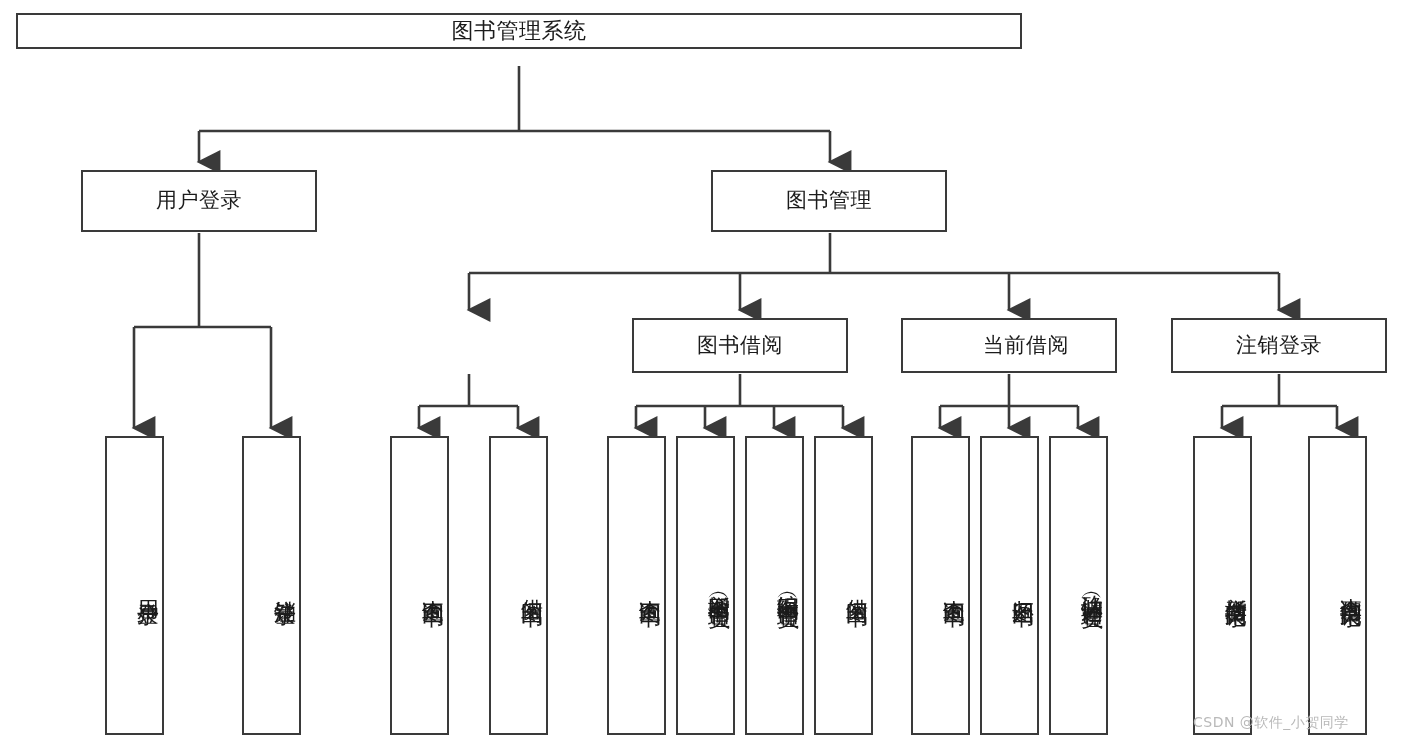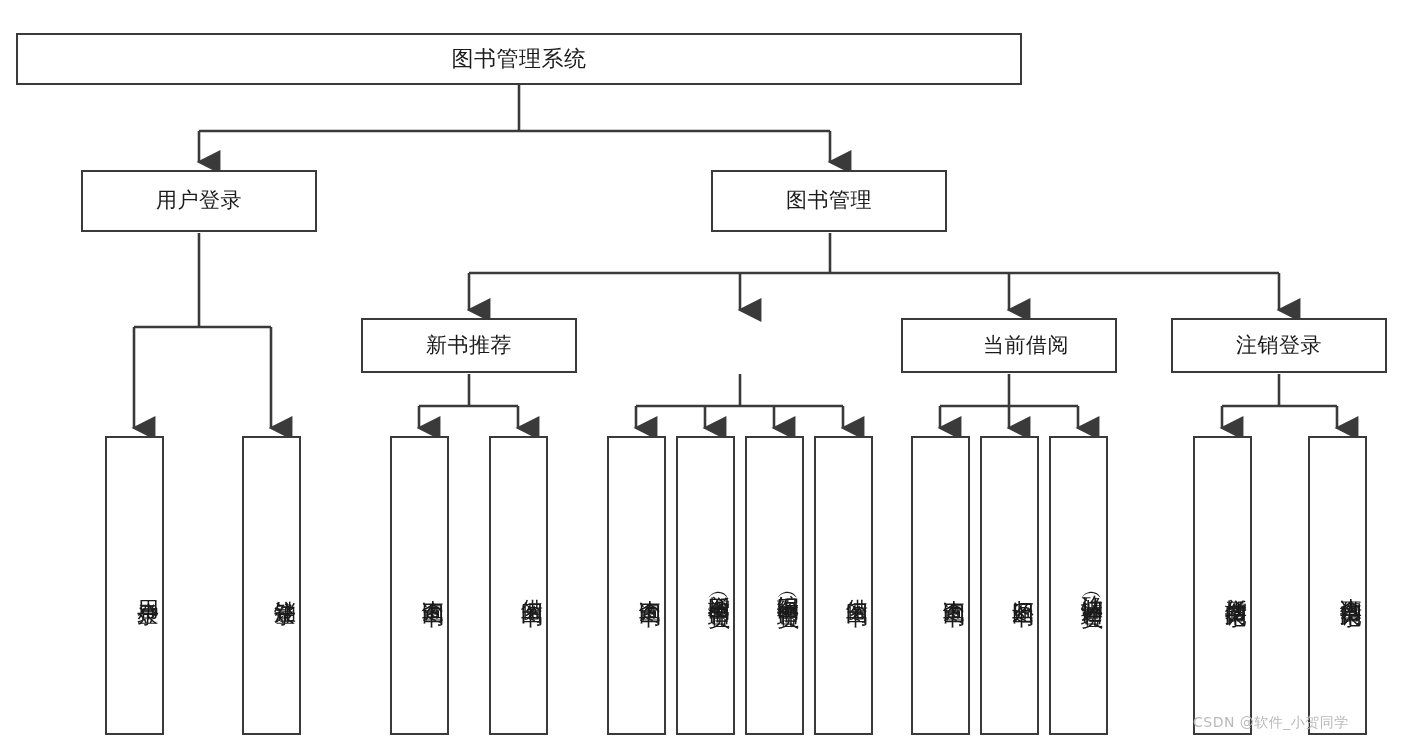--- a/index.html
+++ b/index.html
@@ -117,33 +117,33 @@
       <path d="M 1009 406 L 1009 428" marker-end="url(#arrow)"></path>
       <path d="M 1078 406 L 1078 428" marker-end="url(#arrow)"></path>
 
       <path d="M 1279 374 L 1279 406"></path>
       <path d="M 1222 406 L 1337 406"></path>
       <path d="M 1222 406 L 1222 428" marker-end="url(#arrow)"></path>
       <path d="M 1337 406 L 1337 428" marker-end="url(#arrow)"></path>
     </g>
   </svg>
 
-  <div class="node node-h node-root" style="left:16px; top:13px; width:1006px; height:52px;margin-top:20px;">
+  <div class="node node-h node-root" style="left:16px; top:13px; width:1006px; height:36px;">
     <span>图书管理系统</span>
   </div>
 
   <div class="node node-h" style="left:81px; top:170px; width:236px; height:62px;">
     <span>用户登录</span>
   </div>
   <div class="node node-h" style="left:711px; top:170px; width:236px; height:62px;text-align:center;">
     <span>图书管理</span>
   </div>
 
-  <div class="node node-h" style="left:361px; top:318px; width:216px; height:55px;">
-    <span>新书推荐</span>
+  <div class="node node-h" style="left:632px; top:318px; width:216px; height:55px;">
+    <span>图书借阅</span>
   </div>
   <div class="node node-h" style="left:901px; top:318px; width:216px; height:55px;padding-left:34px;">
     <span>当前借阅</span>
   </div>
   <div class="node node-h" style="left:1171px; top:318px; width:216px; height:55px;">
     <span>注销登录</span>
   </div>
 
   <div class="node node-v" style="left:105px; top:436px; width:59px; height:299px;">
     <span>用户登录</span>

